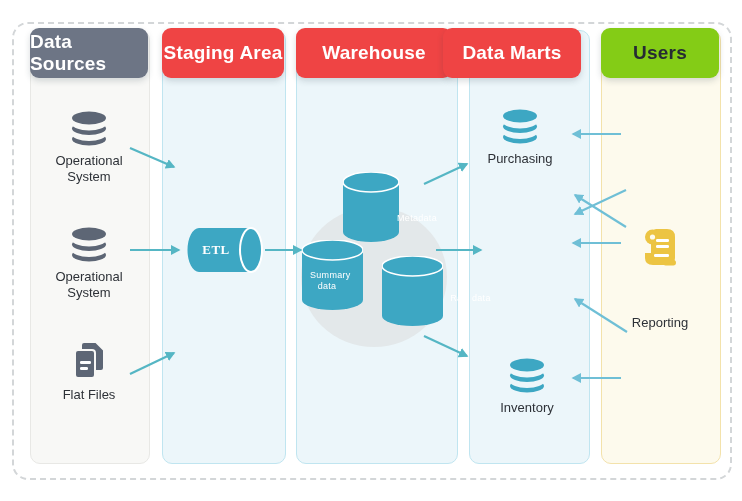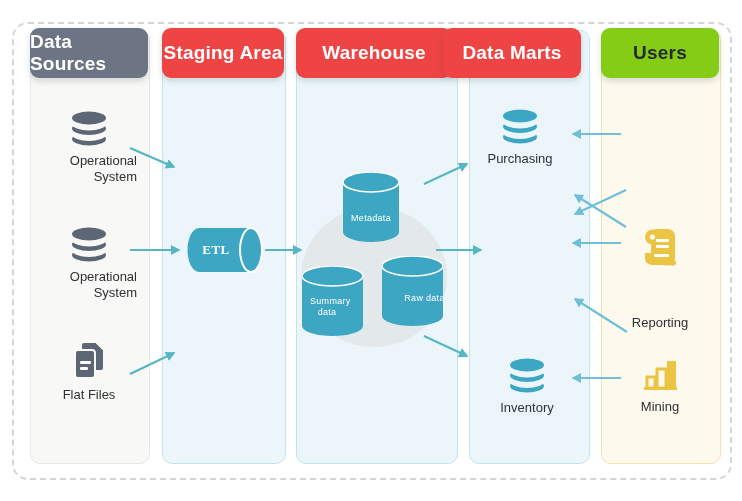--- a/index.html
+++ b/index.html
@@ -24,31 +24,31 @@
     box-shadow:0 3px 6px rgba(40,60,70,.18);z-index:5;
   }
   .hdr-gray{background:#6d7585;color:#ffffff;}
   .hdr-teal{background:#ef4444;color:#ffffff;}
   .hdr-yellow{background:#84cc16;color:#262b33;}
   .item{
     position:absolute;left:0;width:100%;display:flex;flex-direction:column;
     align-items:center;gap:5px;z-index:3;
   }
   .item-label{
-    font-size:13px;font-weight:500;color:#2d3137;text-align:right;
+    font-size:13px;font-weight:500;color:#2d3137;text-align:center;
     line-height:1.25;max-width:96px;
   }
   .wh-ellipse{
     position:absolute;left:301px;top:207px;width:146px;height:140px;
     border-radius:50%;background:#e3e8ea;z-index:1;
   }
   .cyl{position:absolute;z-index:2;}
   .cyl-label{
     position:absolute;left:0;width:100%;text-align:center;color:#ffffff;
-    font-size:9px;font-weight:500;line-height:11px;letter-spacing:.3px;z-index:3;
+    font-size:9px;font-weight:500;line-height:11px;letter-spacing:.3px;z-index:3;padding-left:46px;
   }
   .etl-wrap{position:absolute;left:187px;top:227px;width:76px;height:46px;z-index:3;font-family:Liberation Serif, serif;}
   .etl-label{
     position:absolute;left:0;top:0;width:58px;height:46px;display:flex;
     align-items:center;justify-content:center;color:#fff;font-size:13px;
     font-weight:bold;letter-spacing:.5px;z-index:4;
   }
   svg.arrows{position:absolute;left:0;top:0;width:742px;height:501px;z-index:4;pointer-events:none;}
 </style>
 </head>
@@ -116,21 +116,21 @@
   <div class="wh-ellipse"></div>
 
   <div class="cyl" style="left:343px;top:172px;width:56px;height:70px;">
     <svg width="56" height="70" viewBox="0 0 56 70">
       <path d="M0 10 V60 A28 10 0 0 0 56 60 V10 Z" fill="#3da7c3"></path>
       <ellipse cx="28" cy="10" rx="28" ry="10" fill="#3da7c3" stroke="#ffffff" stroke-width="1.6"></ellipse>
     </svg>
     <div class="cyl-label" style="top:41px;">Metadata</div>
   </div>
 
-  <div class="cyl" style="left:302px;top:266px;width:50px;height:70px;border-radius:15px;">
+  <div class="cyl" style="left:302px;top:240px;width:50px;height:70px;border-radius:15px;">
     <svg width="61" height="70" viewBox="0 0 61 70">
       <path d="M0 10 V60 A30.5 10 0 0 0 61 60 V10 Z" fill="#3da7c3"></path>
       <ellipse cx="30.5" cy="10" rx="30.5" ry="10" fill="#3da7c3" stroke="#ffffff" stroke-width="1.6"></ellipse>
     </svg>
     <div class="cyl-label" style="top:30px;padding:0 8px;box-sizing:border-box;">Summary data</div>
   </div>
 
   <div class="cyl" style="left:382px;top:256px;width:61px;height:70px;">
     <svg width="61" height="70" viewBox="0 0 61 70">
       <path d="M0 10 V60 A30.5 10 0 0 0 61 60 V10 Z" fill="#3da7c3"></path>
@@ -173,29 +173,20 @@
       <circle cx="13.5" cy="10" r="7.5" fill="#ecc443"></circle>
       <circle cx="13.5" cy="10" r="2.6" fill="#fdfaed"></circle>
       <rect x="24" y="33" width="13" height="5.5" rx="2.7" fill="#ecc443"></rect>
       <rect x="17" y="12" width="13" height="3" rx="1.3" fill="#ffffff"></rect>
       <rect x="17" y="18" width="13" height="3" rx="1.3" fill="#ffffff"></rect>
       <rect x="15" y="27" width="15" height="3" rx="1.3" fill="#ffffff"></rect>
     </svg>
     <div class="item-label">Reporting</div>
   </div>
 
-  <div class="item" style="left:601px;width:118px;top:352px;">
-    <svg width="42" height="42" viewBox="0 0 42 42">
-      <rect x="8" y="25" width="8" height="11" fill="none" stroke="#ecc443" stroke-width="3"></rect>
-      <rect x="18" y="17" width="9" height="19" fill="none" stroke="#ecc443" stroke-width="3"></rect>
-      <rect x="28" y="9" width="9" height="27" fill="#ecc443"></rect>
-      <path d="M5 36.5 H38" stroke="#ecc443" stroke-width="3" fill="none"></path>
-    </svg>
-    <div class="item-label">Mining</div>
-  </div>
 
   <svg class="arrows" viewBox="0 0 742 501">
     <defs>
       <marker id="ah-teal" markerUnits="userSpaceOnUse" markerWidth="11" markerHeight="11" refX="8" refY="5" orient="auto">
         <path d="M0 0 L9.5 5 L0 10 Z" fill="#55b6c4"></path>
       </marker>
       <marker id="ah-blue" markerUnits="userSpaceOnUse" markerWidth="11" markerHeight="11" refX="8" refY="5" orient="auto">
         <path d="M0 0 L9.5 5 L0 10 Z" fill="#6fbfd6"></path>
       </marker>
     </defs>

